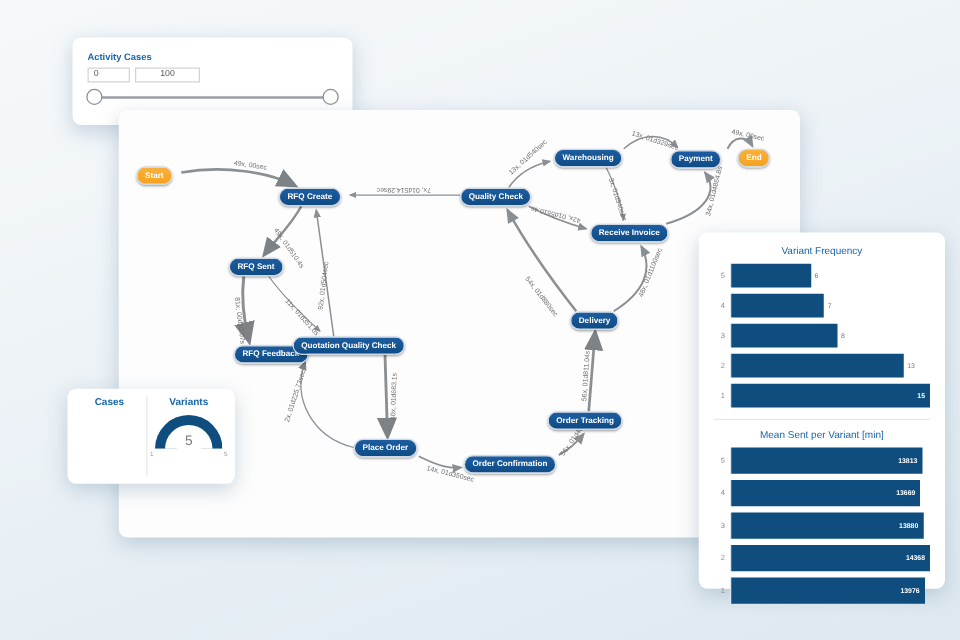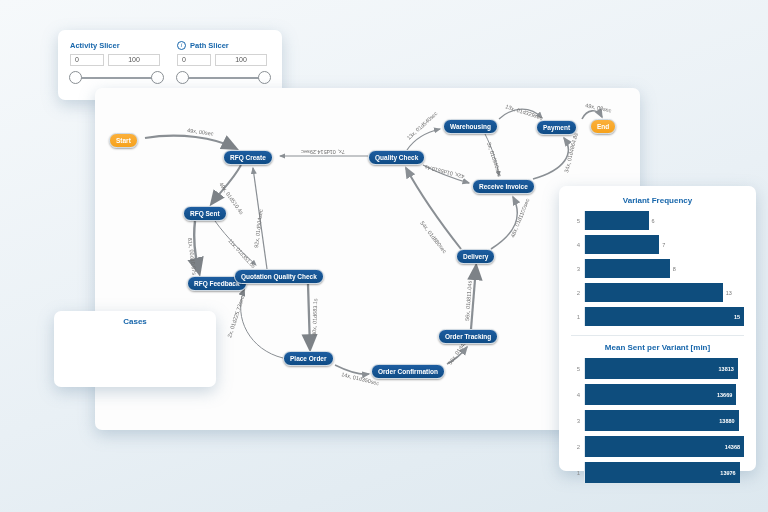--- a/index.html
+++ b/index.html
@@ -30,69 +30,54 @@
   
   #canvas-card { left:95px; top:88px; width:545px; height:342px; background:#fdfdfd; }
   #edge-svg { position:absolute; left:0; top:0; }
   .edge-label { font-size:5.5px; fill:#6e6e6e; }
   .node { position:absolute; background:linear-gradient(#1d5da0,var(--node)); color:#fff;
     font-size:6.5px; font-weight:bold; padding:3px 6px; border-radius:8px;
     border:1px solid #cfd9e2; box-shadow:0 1px 2px rgba(0,0,0,.35); white-space:nowrap; }
   .node.endpoint { background:linear-gradient(#fbb03b,var(--orange)); }
 
   
-  #kpi-card { left:54px; top:311px; width:162px; height:76px; display:flex; padding:6px 4px; }
+  #kpi-card { left:54px; top:311px; width:134px; height:76px; display:flex; padding:6px 4px; }
   .kpi { flex:1; display:flex; flex-direction:column; align-items:center; }
   .kpi + .kpi { border-left:1px solid #e8e8e8; }
   .kpi-title { font-size:8px; font-weight:bold; color:var(--accent); margin-bottom:3px; }
   .gauge { position:relative; width:66px; height:40px; }
   .gauge-arc { position:absolute; left:6px; top:3px; width:54px; height:27px;
     border:8px solid var(--bar); border-bottom:none; border-radius:27px 27px 0 0; }
   .gauge-value { position:absolute; left:0; right:0; top:18px; text-align:center;
     font-size:11px; color:#7a7a7a; }
   .gauge-minmax { position:absolute; left:0; right:0; top:32px; display:flex;
     justify-content:space-between; font-size:5px; color:#999; padding:0 2px; }
 
   
   #charts-card { left:559px; top:186px; width:197px; height:285px; padding:8px 12px; }
-  .chart-title { font-size:8px; font-weight:bold; color:var(--accent); text-align:center; margin:2px 0 6px; }
+  .chart-title { font-size:8px; font-weight:normal; color:var(--accent); text-align:center; margin:2px 0 6px; }
   .hbar-chart { display:flex; flex-direction:column; gap:5px; }
   .bar-row { display:flex; align-items:center; }
   .cat { width:9px; font-size:6px; color:#8a8a8a; text-align:right; margin-right:4px; flex:0 0 auto; }
   .bar-track { flex:1; position:relative; border-left:1px solid #dfe7ee; }
   #chart-0 .bar { height:19px; }
   #chart-1 .bar { height:21px; }
   .bar { background:var(--bar); position:relative; }
   .val { position:absolute; top:50%; transform:translateY(-50%); font-size:5.5px; }
   .val.out { left:100%; margin-left:3px; color:#7a7a7a; }
   .val.in { right:4px; color:#fff; font-weight:bold; }
   .chart-divider { border-top:1px solid #e3e9ed; margin:9px 0 7px; }
 </style>
 </head>
 <body>
 
 <div class="card" id="slicer-card">
   <div class="slicer">
     <div class="slicer-title-row">
-      <span class="slicer-title">Activity Slicer</span>
-    </div>
-    <div class="range-boxes">
-      <div class="range-box min">0</div>
-      <div class="range-box max">100</div>
-    </div>
-    <div class="slider">
-      <div class="slider-track"></div>
-      <div class="slider-handle left"></div>
-      <div class="slider-handle right"></div>
-    </div>
-  </div>
-  <div class="slicer">
-    <div class="slicer-title-row">
-      <span class="info-icon">i</span>
-      <span class="slicer-title">Path Slicer</span>
+      <span class="slicer-title">Activity Cases</span>
     </div>
     <div class="range-boxes">
       <div class="range-box min">0</div>
       <div class="range-box max">100</div>
     </div>
     <div class="slider">
       <div class="slider-track"></div>
       <div class="slider-handle left"></div>
       <div class="slider-handle right"></div>
     </div>
@@ -166,20 +151,31 @@
   <div class="node" style="left:377px;top:91px">Receive Invoice</div>
   <div class="node" style="left:348px;top:31px">Warehousing</div>
   <div class="node" style="left:441px;top:32px">Payment</div>
   <div class="node endpoint" style="left:495px;top:31px">End</div>
 </div>
 
 <div class="card" id="kpi-card">
   <div class="kpi">
     <div class="kpi-title">Cases</div>
   </div>
+  <div class="kpi">
+    <div class="kpi-title">Variants</div>
+    <div class="gauge">
+      <div class="gauge-arc"></div>
+      <div class="gauge-value">5</div>
+      <div class="gauge-minmax">
+        <span>1</span>
+        <span>5</span>
+      </div>
+    </div>
+  </div>
 </div>
 
 <div class="card" id="charts-card">
   <div class="chart-title">Variant Frequency</div>
   <div class="hbar-chart" id="chart-0">
     <div class="bar-row">
       <span class="cat">5</span>
       <div class="bar-track">
         <div class="bar" style="width: 40%;">
           <span class="val out">6</span>

